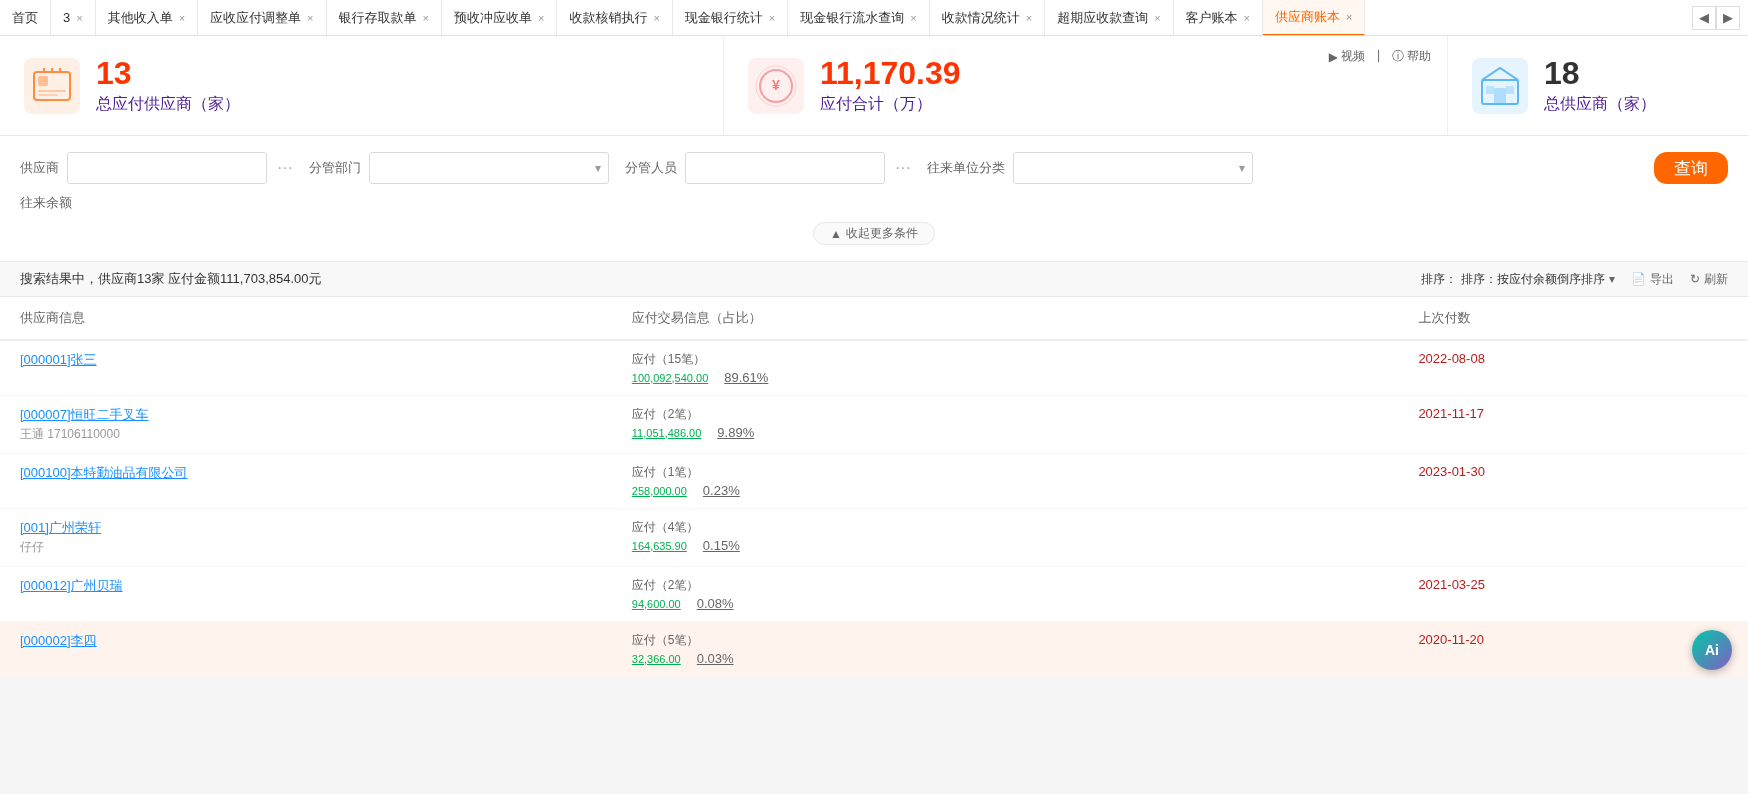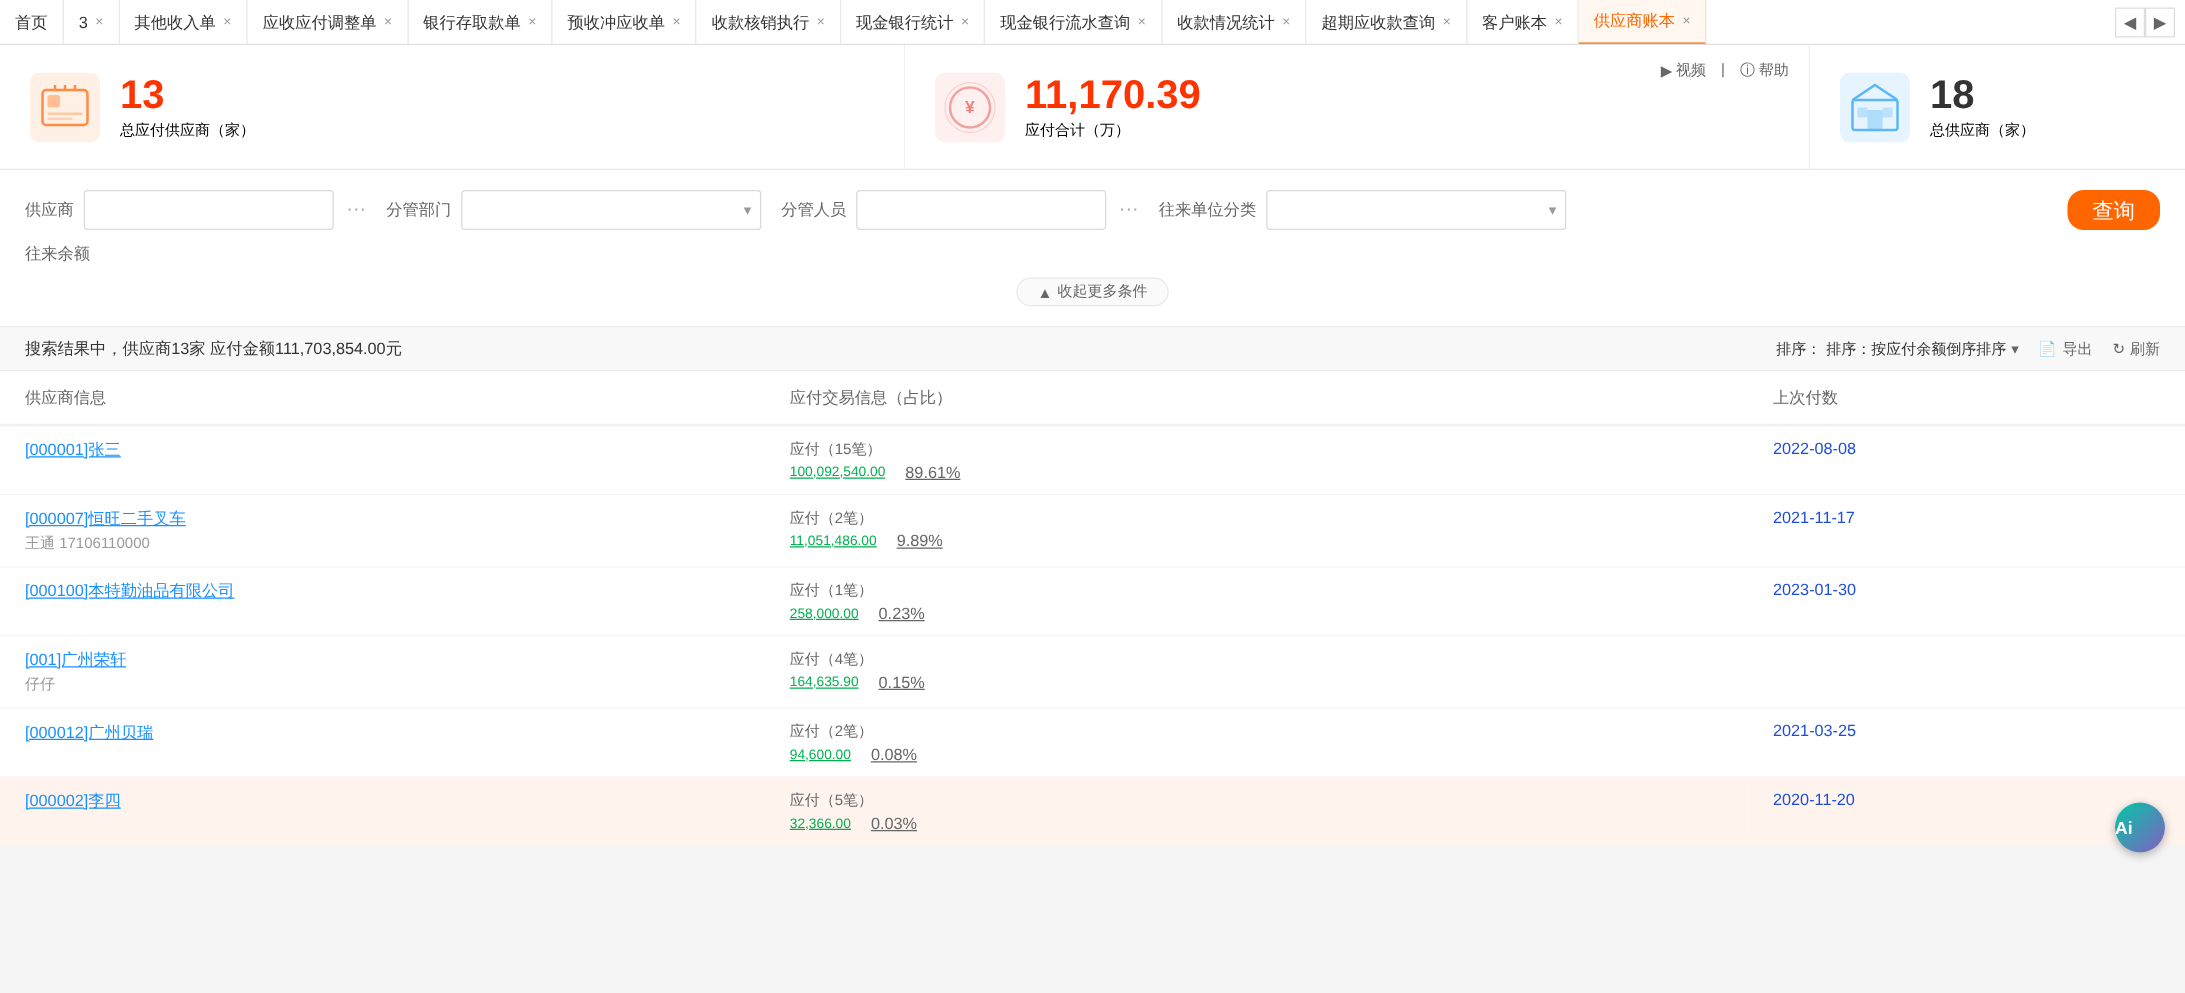--- a/index.html
+++ b/index.html
@@ -28,21 +28,21 @@
     }
     .summary-card {
       display: flex; align-items: center; padding: 16px 24px; flex: 1;
       border-right: 1px solid #f0f0f0; position: relative;
     }
     .summary-card:last-child { border-right: none; flex: 0 0 auto; padding-right: 40px; }
     .summary-icon { width: 56px; height: 56px; margin-right: 16px; flex-shrink: 0; }
     .summary-icon svg { width: 100%; height: 100%; }
     .summary-info {}
     .summary-number { font-size: 32px; font-weight: bold; color: #ff3300; line-height: 1.1; }
-    .summary-label { font-size: 12px; color: #000000; margin-top: 2px; }
+    .summary-label { font-size: 16px; color: #4c1d95; margin-top: 2px; }
     .top-right-links {
       position: absolute; top: 12px; right: 16px; display: flex; gap: 12px;
       font-size: 12px; color: #666;
     }
     .top-right-links a { color: #666; text-decoration: none; display: flex; align-items: center; gap: 3px; cursor: pointer; }
 
     
     .filter-area {
       background: #fff; padding: 16px 20px 8px; border-bottom: 1px solid #e8e8e8;
     }
@@ -103,21 +103,21 @@
     .data-table th:nth-child(3) { width: 20%; }
     .data-table tbody tr { border-bottom: 1px solid #f5f5f5; }
     .data-table tbody tr.highlighted { background: #fff3ee; }
     .data-table td { padding: 10px 20px; vertical-align: top; }
     .supplier-link { color: #1890ff; text-decoration: underline; cursor: pointer; font-size: 13px; }
     .supplier-contact { font-size: 12px; color: #999; margin-top: 2px; }
     .payable-label { font-size: 12px; color: #666; margin-bottom: 2px; }
     .payable-amount { color: #00b050; font-size: 11px; font-weight: 500; text-decoration: underline; cursor: pointer; }
     .payable-percent { font-size: 13px; color: #666; margin-left: 16px; text-decoration: underline; }
     .payable-row { display: flex; align-items: center; }
-    .last-pay-date { font-size: 13px; color: #1d4ed8; }
+    .last-pay-date { font-size: 13px; color: #b91c1c; }
 
     
     .table-container::-webkit-scrollbar { height: 6px; }
     .table-container::-webkit-scrollbar-track { background: #f0f0f0; }
     .table-container::-webkit-scrollbar-thumb { background: #ccc; border-radius: 3px; }
   </style>
 </head>
 <body>
 
 <nav class="top-nav">
@@ -414,15 +414,15 @@
           </div>
         </td>
         <td>
           <span class="last-pay-date">2020-11-20</span>
         </td>
       </tr>
     </tbody>
   </table>
 </div>
 
-<div style="position:fixed; bottom:112px; right:16px; background: linear-gradient(135deg, #00c9a7, #845ec2); color:#fff; border-radius:50%; width:40px; height:40px; display:flex; align-items:center; font-size:14px; font-weight:bold; cursor:pointer; box-shadow: 0 2px 8px rgba(0,0,0,0.3);">
+<div style="position:fixed; bottom:124px; right:16px; background: linear-gradient(135deg, #00c9a7, #845ec2); color:#fff; border-radius:50%; width:40px; height:40px; display:flex; align-items:center; justify-content:center; font-size:14px; font-weight:bold; cursor:pointer; box-shadow: 0 2px 8px rgba(0,0,0,0.3);">
   <span>Ai</span>
 </div>
 
 </body></html>

